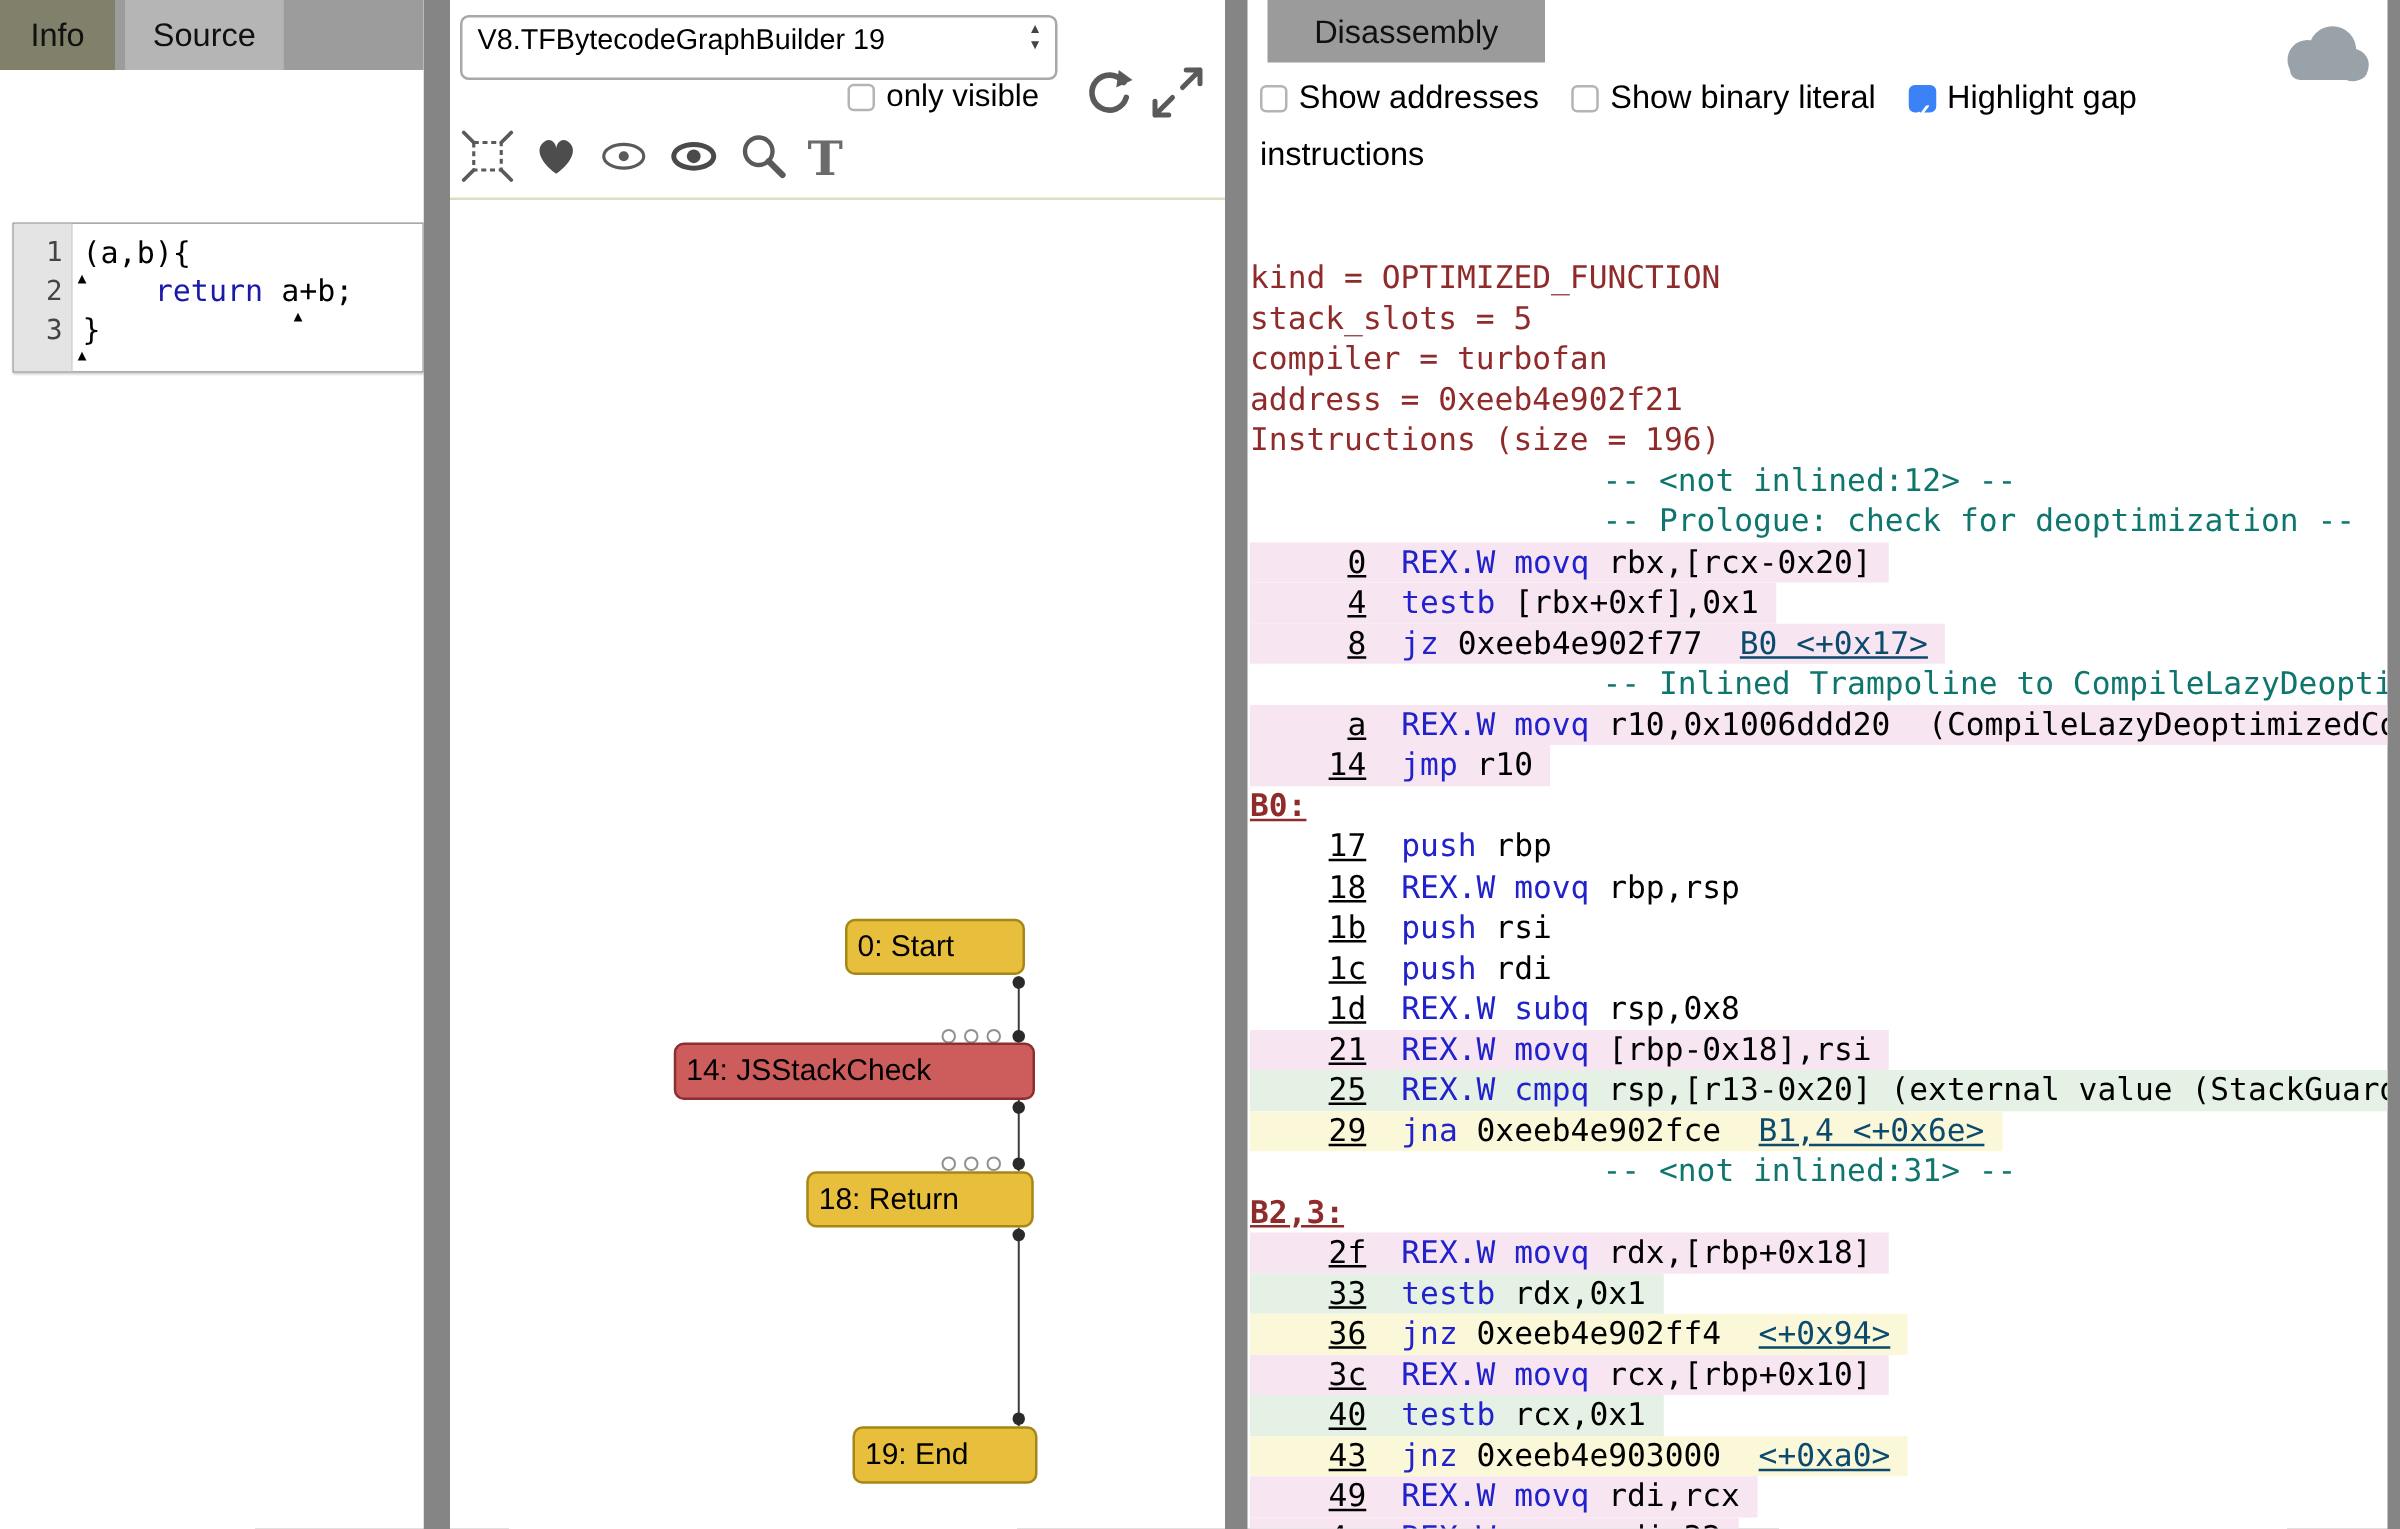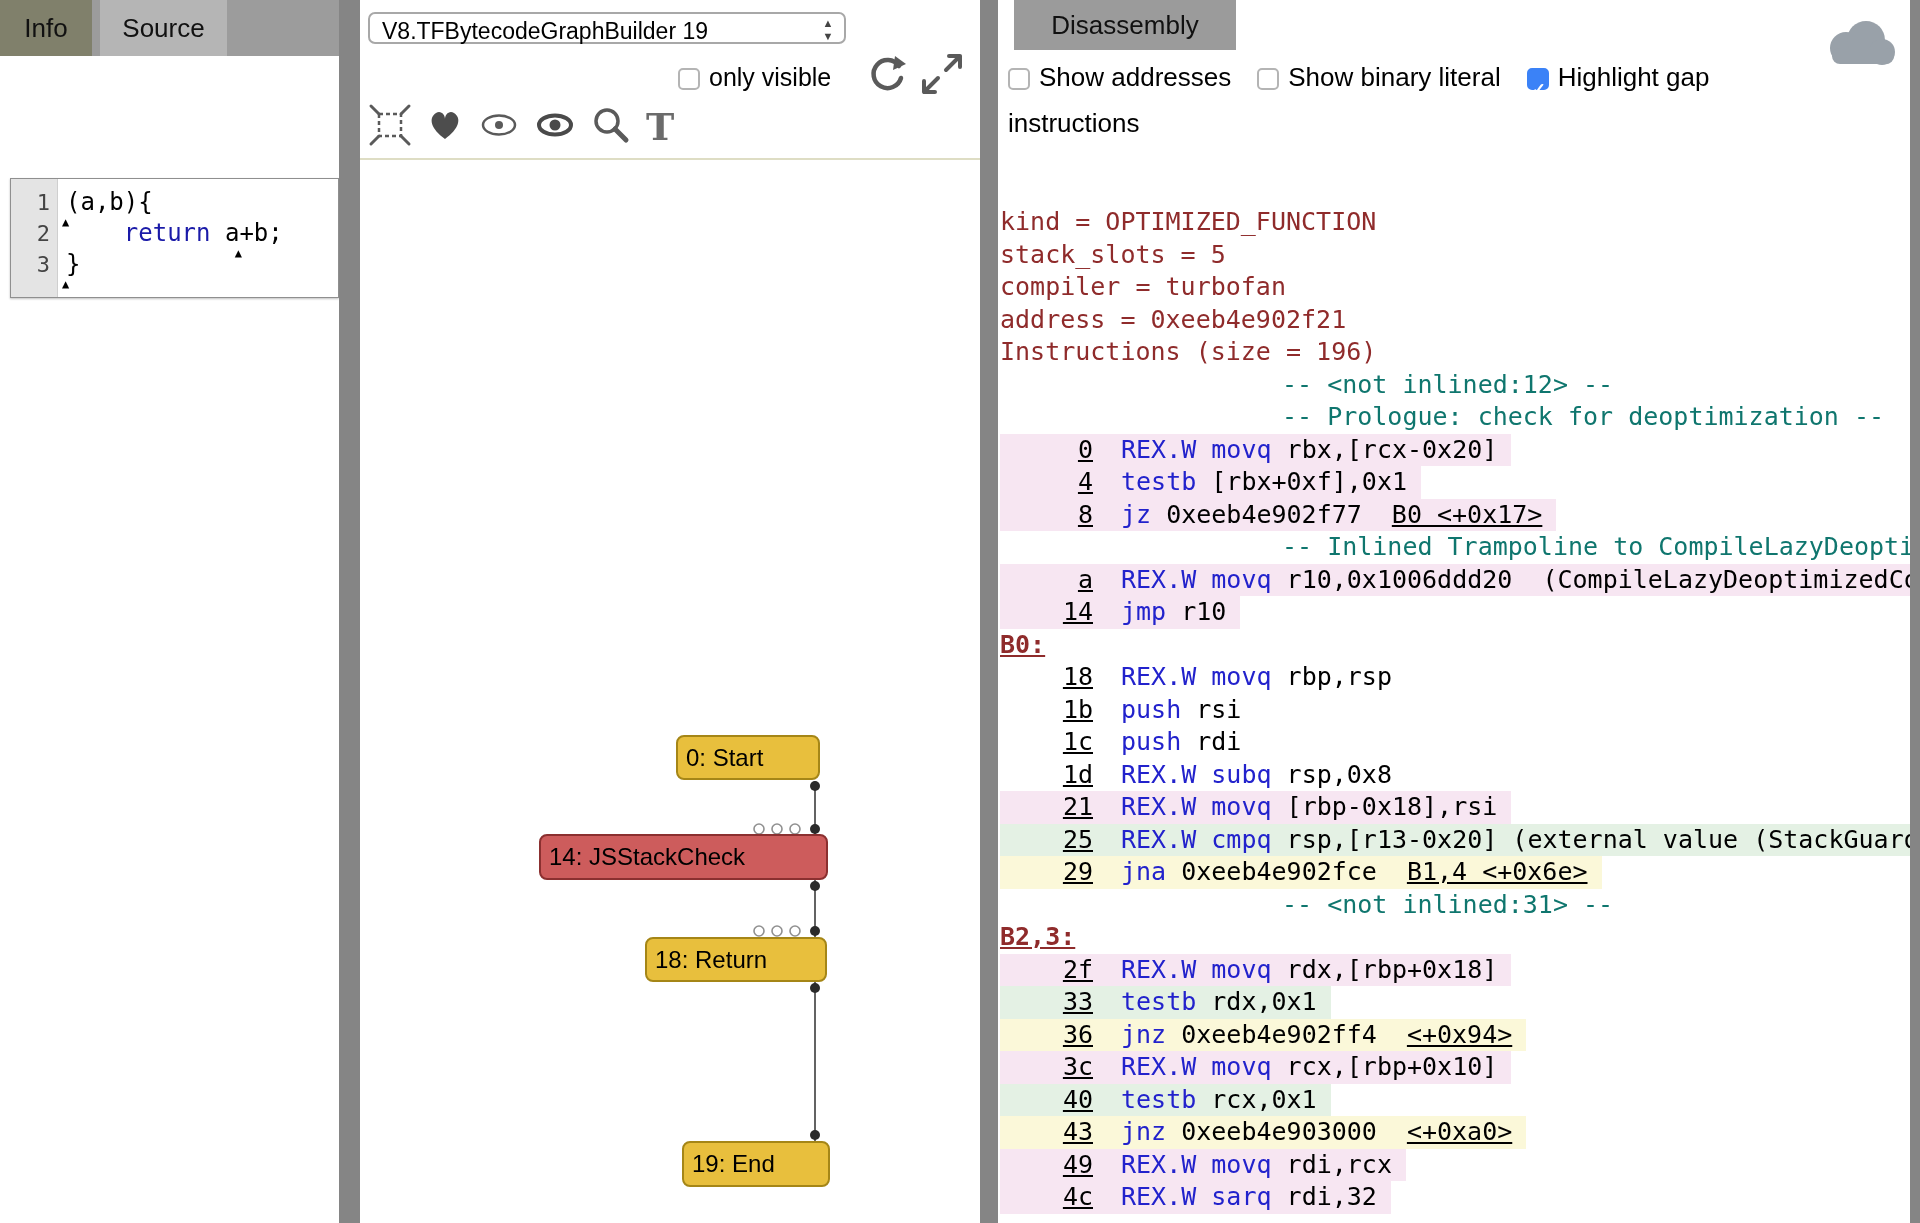--- a/index.html
+++ b/index.html
@@ -24,21 +24,21 @@
            padding-right:7px;height:31px;line-height:31px}
   .code-col{flex:1;padding:8px 0 0 8px}
   .code-line{font:24px "DejaVu Sans Mono",monospace;height:31px;line-height:31px;
              white-space:pre;position:relative;color:#000}
   .code-line .keyword{color:#1a1aa8}
   .marker{position:absolute;bottom:-10px;font-size:12px;color:#000;line-height:12px}
   
   #mid-pane{left:360px;width:620px}
   .graph-toolbar{position:absolute;top:0;left:0;right:0;height:158px;background:#fff;
                  border-bottom:2px solid #deddc4}
-  .phase-select{position:absolute;top:12px;left:8px;width:478px;height:32px;border:2px solid #a8a8a8;
+  .phase-select{position:absolute;top:12px;left:8px;width:478px;height:52px;border:2px solid #a8a8a8;
                 border-radius:7px;background:#fff;font-size:23px;line-height:34px;color:#000;
                 padding-left:12px;box-sizing:border-box;cursor:pointer}
   .stepper{position:absolute;right:8px;top:3px;width:16px;text-align:center;color:#444;
            font-size:11px;line-height:13px}
   .search-input{position:absolute;top:60px;left:8px;width:287px;height:34px;border:2px solid #8a8a8a;
                 font-size:24px;padding:0 8px;box-sizing:border-box;font-family:"Liberation Sans",sans-serif}
   .onlyvis{position:absolute;top:63px;left:318px;font-size:25px;color:#000;white-space:nowrap}
   .cb{display:inline-block;width:22px;height:22px;border:2px solid #b4b4b4;border-radius:5px;
       background:#fff;vertical-align:-4px;margin-right:9px;box-sizing:border-box;position:relative}
   .cb.on{background:#3b82f7;border-color:#3b82f7}
@@ -66,21 +66,21 @@
   .dline.comment span{color:#0f766e}
   .dline.comment{padding-left:282px}
   .blabel{color:#8f2b2b;font-weight:bold;text-decoration:underline;cursor:pointer}
   .hl{display:inline-block;padding-right:14px}
   .hl.pink{background:#f7e6f2}
   .hl.green{background:#e4f1e4}
   .hl.yellow{background:#fbf8d9}
   .off{display:inline-block;width:93px;text-align:right;color:#000;text-decoration:underline;cursor:pointer}
   .mn{color:#2222cc;margin-left:28px}
   .ops{color:#000}
-  .jlink{color:#000000;text-decoration:underline;margin-left:30px;cursor:pointer}
+  .jlink{color:#0c4a6e;text-decoration:underline;margin-left:30px;cursor:pointer}
 </style>
 </head>
 <body>
 
 <div class="pane" id="left-pane">
   <div class="tabbar">
     <div class="tab" id="tab-info">Info</div>
     <div class="tab" id="tab-source">Source</div>
   </div>
   <div class="code-box">
@@ -195,20 +195,21 @@
       <div class="dline meta"><span>Instructions (size = 196)</span></div>
       <div class="dline comment"><span>-- &lt;not inlined:12&gt; --</span></div>
       <div class="dline comment"><span>-- Prologue: check for deoptimization --</span></div>
       <div class="dline instr"><span class="hl pink"><a class="off">0</a><span class="mn">REX.W movq </span><span class="ops">rbx,[rcx-0x20]</span></span></div>
       <div class="dline instr"><span class="hl pink"><a class="off">4</a><span class="mn">testb </span><span class="ops">[rbx+0xf],0x1</span></span></div>
       <div class="dline instr"><span class="hl pink"><a class="off">8</a><span class="mn">jz </span><span class="ops">0xeeb4e902f77</span><a class="jlink">B0 &lt;+0x17&gt;</a></span></div>
       <div class="dline comment"><span>-- Inlined Trampoline to CompileLazyDeoptimizedCode --</span></div>
       <div class="dline instr"><span class="hl pink"><a class="off">a</a><span class="mn">REX.W movq </span><span class="ops">r10,0x1006ddd20  (CompileLazyDeoptimizedCode)</span></span></div>
       <div class="dline instr"><span class="hl pink"><a class="off">14</a><span class="mn">jmp </span><span class="ops">r10</span></span></div>
       <div class="dline label"><span class="blabel">B0:</span></div>
+      <div class="dline instr"><span class="hl "><a class="off">17</a><span class="mn">push </span><span class="ops">rbp</span></span></div>
       <div class="dline instr"><span class="hl "><a class="off">18</a><span class="mn">REX.W movq </span><span class="ops">rbp,rsp</span></span></div>
       <div class="dline instr"><span class="hl "><a class="off">1b</a><span class="mn">push </span><span class="ops">rsi</span></span></div>
       <div class="dline instr"><span class="hl "><a class="off">1c</a><span class="mn">push </span><span class="ops">rdi</span></span></div>
       <div class="dline instr"><span class="hl "><a class="off">1d</a><span class="mn">REX.W subq </span><span class="ops">rsp,0x8</span></span></div>
       <div class="dline instr"><span class="hl pink"><a class="off">21</a><span class="mn">REX.W movq </span><span class="ops">[rbp-0x18],rsi</span></span></div>
       <div class="dline instr"><span class="hl green"><a class="off">25</a><span class="mn">REX.W cmpq </span><span class="ops">rsp,[r13-0x20] (external value (StackGuard::address_of_jslimit()))</span></span></div>
       <div class="dline instr"><span class="hl yellow"><a class="off">29</a><span class="mn">jna </span><span class="ops">0xeeb4e902fce</span><a class="jlink">B1,4 &lt;+0x6e&gt;</a></span></div>
       <div class="dline comment"><span>-- &lt;not inlined:31&gt; --</span></div>
       <div class="dline label"><span class="blabel">B2,3:</span></div>
       <div class="dline instr"><span class="hl pink"><a class="off">2f</a><span class="mn">REX.W movq </span><span class="ops">rdx,[rbp+0x18]</span></span></div>

